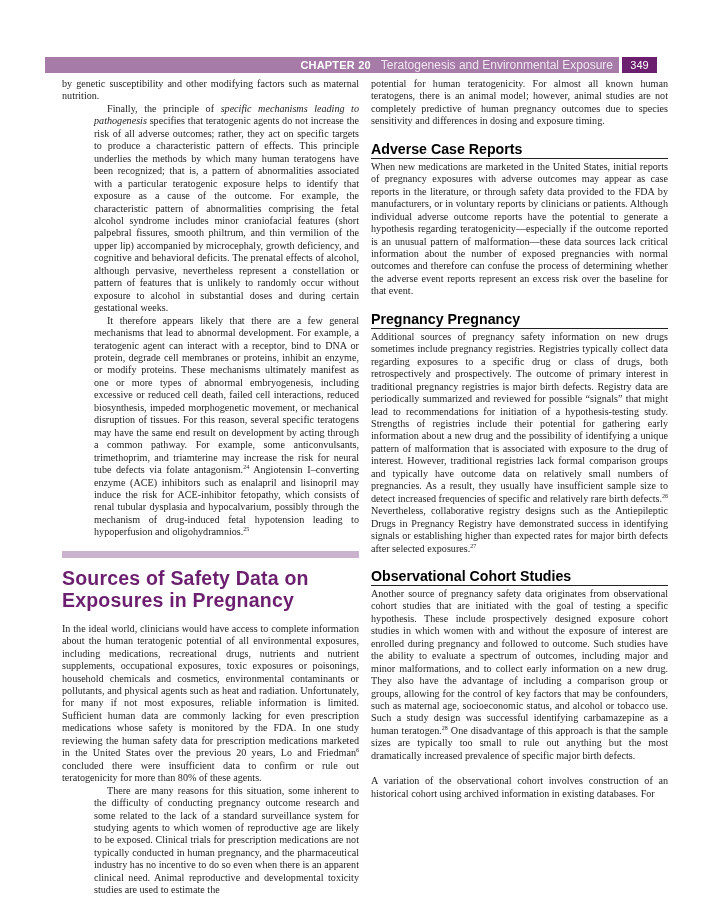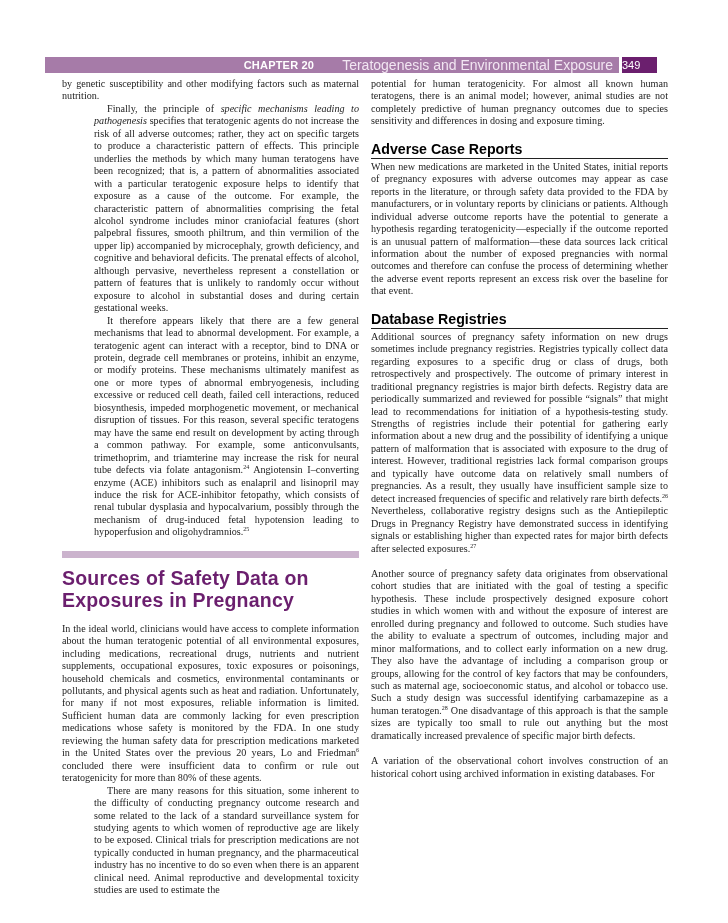--- a/index.html
+++ b/index.html
@@ -3,25 +3,25 @@
 <meta charset="utf-8">
 <style>
   html, body { margin: 0; padding: 0; background: #ffffff; }
   body { width: 728px; height: 923px; position: relative; overflow: hidden;
          font-family: "Liberation Serif", "DejaVu Serif", serif; color: #222; }
   .header-bar { position: absolute; left: 45px; top: 57px; width: 574px; height: 16px;
                 background: #a67ba8; display: flex; align-items: center; justify-content: flex-end;
                 padding-right: 6px; box-sizing: border-box; }
   .header-chapter { font-family: "Liberation Sans", "DejaVu Sans", sans-serif; font-weight: bold;
                     font-size: 11px; color: #ffffff; letter-spacing: 0.2px; margin-right: 10px; }
-  .header-title { font-family: "Liberation Sans", "DejaVu Sans", sans-serif; font-size: 14px;
-                  color: #f2e6f2; margin-left: 18px; }
+  .header-title { font-family: "Liberation Sans", "DejaVu Sans", sans-serif; font-size: 12px;
+                  color: #f2e6f2; }
   .page-num { position: absolute; left: 622px; top: 57px; width: 35px; height: 16px;
               background: #6b1f6e; color: #ffffff; font-family: "Liberation Sans", "DejaVu Sans", sans-serif;
-              font-size: 11px; line-height: 16px; }
+              font-size: 11px; text-align: center; line-height: 16px; }
   .col { position: absolute; top: 78px; width: 297px; font-size: 10.15px; line-height: 12.45px;
          text-align: justify; }
   .col-left { left: 62px; }
   .col-right { left: 371px; }
   .col p { margin: 0; }
   .col p.indent { text-indent: 13px; margin-left: 32px; }
   .col sup { font-size: 6px; line-height: 0; vertical-align: 4px; }
   .col em { font-style: italic; }
   .sec-bar { height: 7px; background: #cbb3cd; margin-top: 12px; margin-bottom: 9px; }
   .sec-title { font-family: "Liberation Sans", "DejaVu Sans", sans-serif; font-weight: bold;
@@ -55,24 +55,25 @@
 
 <div class="col col-right">
   <p>potential for human teratogenicity. For almost all known human teratogens, there is an animal model; however, animal studies are not completely predictive of human pregnancy outcomes due to species sensitivity and differences in dosing and exposure timing.</p>
 
   <div class="sub-block">
     <h3 class="sub-title">Adverse Case Reports</h3>
     <p>When new medications are marketed in the United States, initial reports of pregnancy exposures with adverse outcomes may appear as case reports in the literature, or through safety data provided to the FDA by manufacturers, or in voluntary reports by clinicians or patients. Although individual adverse outcome reports have the potential to generate a hypothesis regarding teratogenicity—especially if the outcome reported is an unusual pattern of malformation—these data sources lack critical information about the number of exposed pregnancies with normal outcomes and therefore can confuse the process of determining whether the adverse event reports represent an excess risk over the baseline for that event.</p>
   </div>
 
   <div class="sub-block">
-    <h3 class="sub-title">Database Registries</h3>
+    <h3 class="sub-title">Pregnancy Pregnancy</h3>
     <p><span>Additional sources of pregnancy safety information on new drugs sometimes include pregnancy registries. Registries typically collect data regarding exposures to a specific drug or class of drugs, both retrospectively and prospectively. The outcome of primary interest in traditional pregnancy registries is major birth defects. Registry data are periodically summarized and reviewed for possible “signals” that might lead to recommendations for initiation of a hypothesis-testing study. Strengths of registries include their potential for gathering early information about a new drug and the possibility of identifying a unique pattern of malformation that is associated with exposure to the drug of interest. However, traditional registries lack formal comparison groups and typically have outcome data on relatively small numbers of pregnancies. As a result, they usually have insufficient sample size to detect increased frequencies of specific and relatively rare birth defects.</span><sup>26</sup><span> Nevertheless, collaborative registry designs such as the Antiepileptic Drugs in Pregnancy Registry have demonstrated success in identifying signals or establishing higher than expected rates for major birth defects after selected exposures.</span><sup>27</sup></p>
   </div>
 
   <div class="sub-block">
+    <h3 class="sub-title">Observational Cohort Studies</h3>
     <p><span>Another source of pregnancy safety data originates from observational cohort studies that are initiated with the goal of testing a specific hypothesis. These include prospectively designed exposure cohort studies in which women with and without the exposure of interest are enrolled during pregnancy and followed to outcome. Such studies have the ability to evaluate a spectrum of outcomes, including major and minor malformations, and to collect early information on a new drug. They also have the advantage of including a comparison group or groups, allowing for the control of key factors that may be confounders, such as maternal age, socioeconomic status, and alcohol or tobacco use. Such a study design was successful identifying carbamazepine as a human teratogen.</span><sup>28</sup><span> One disadvantage of this approach is that the sample sizes are typically too small to rule out anything but the most dramatically increased prevalence of specific major birth defects.</span></p>
   </div>
 
   <div class="sub-block">
     <p>A variation of the observational cohort involves construction of an historical cohort using archived information in existing databases. For</p>
   </div>
 </div>
 
 </body></html>

